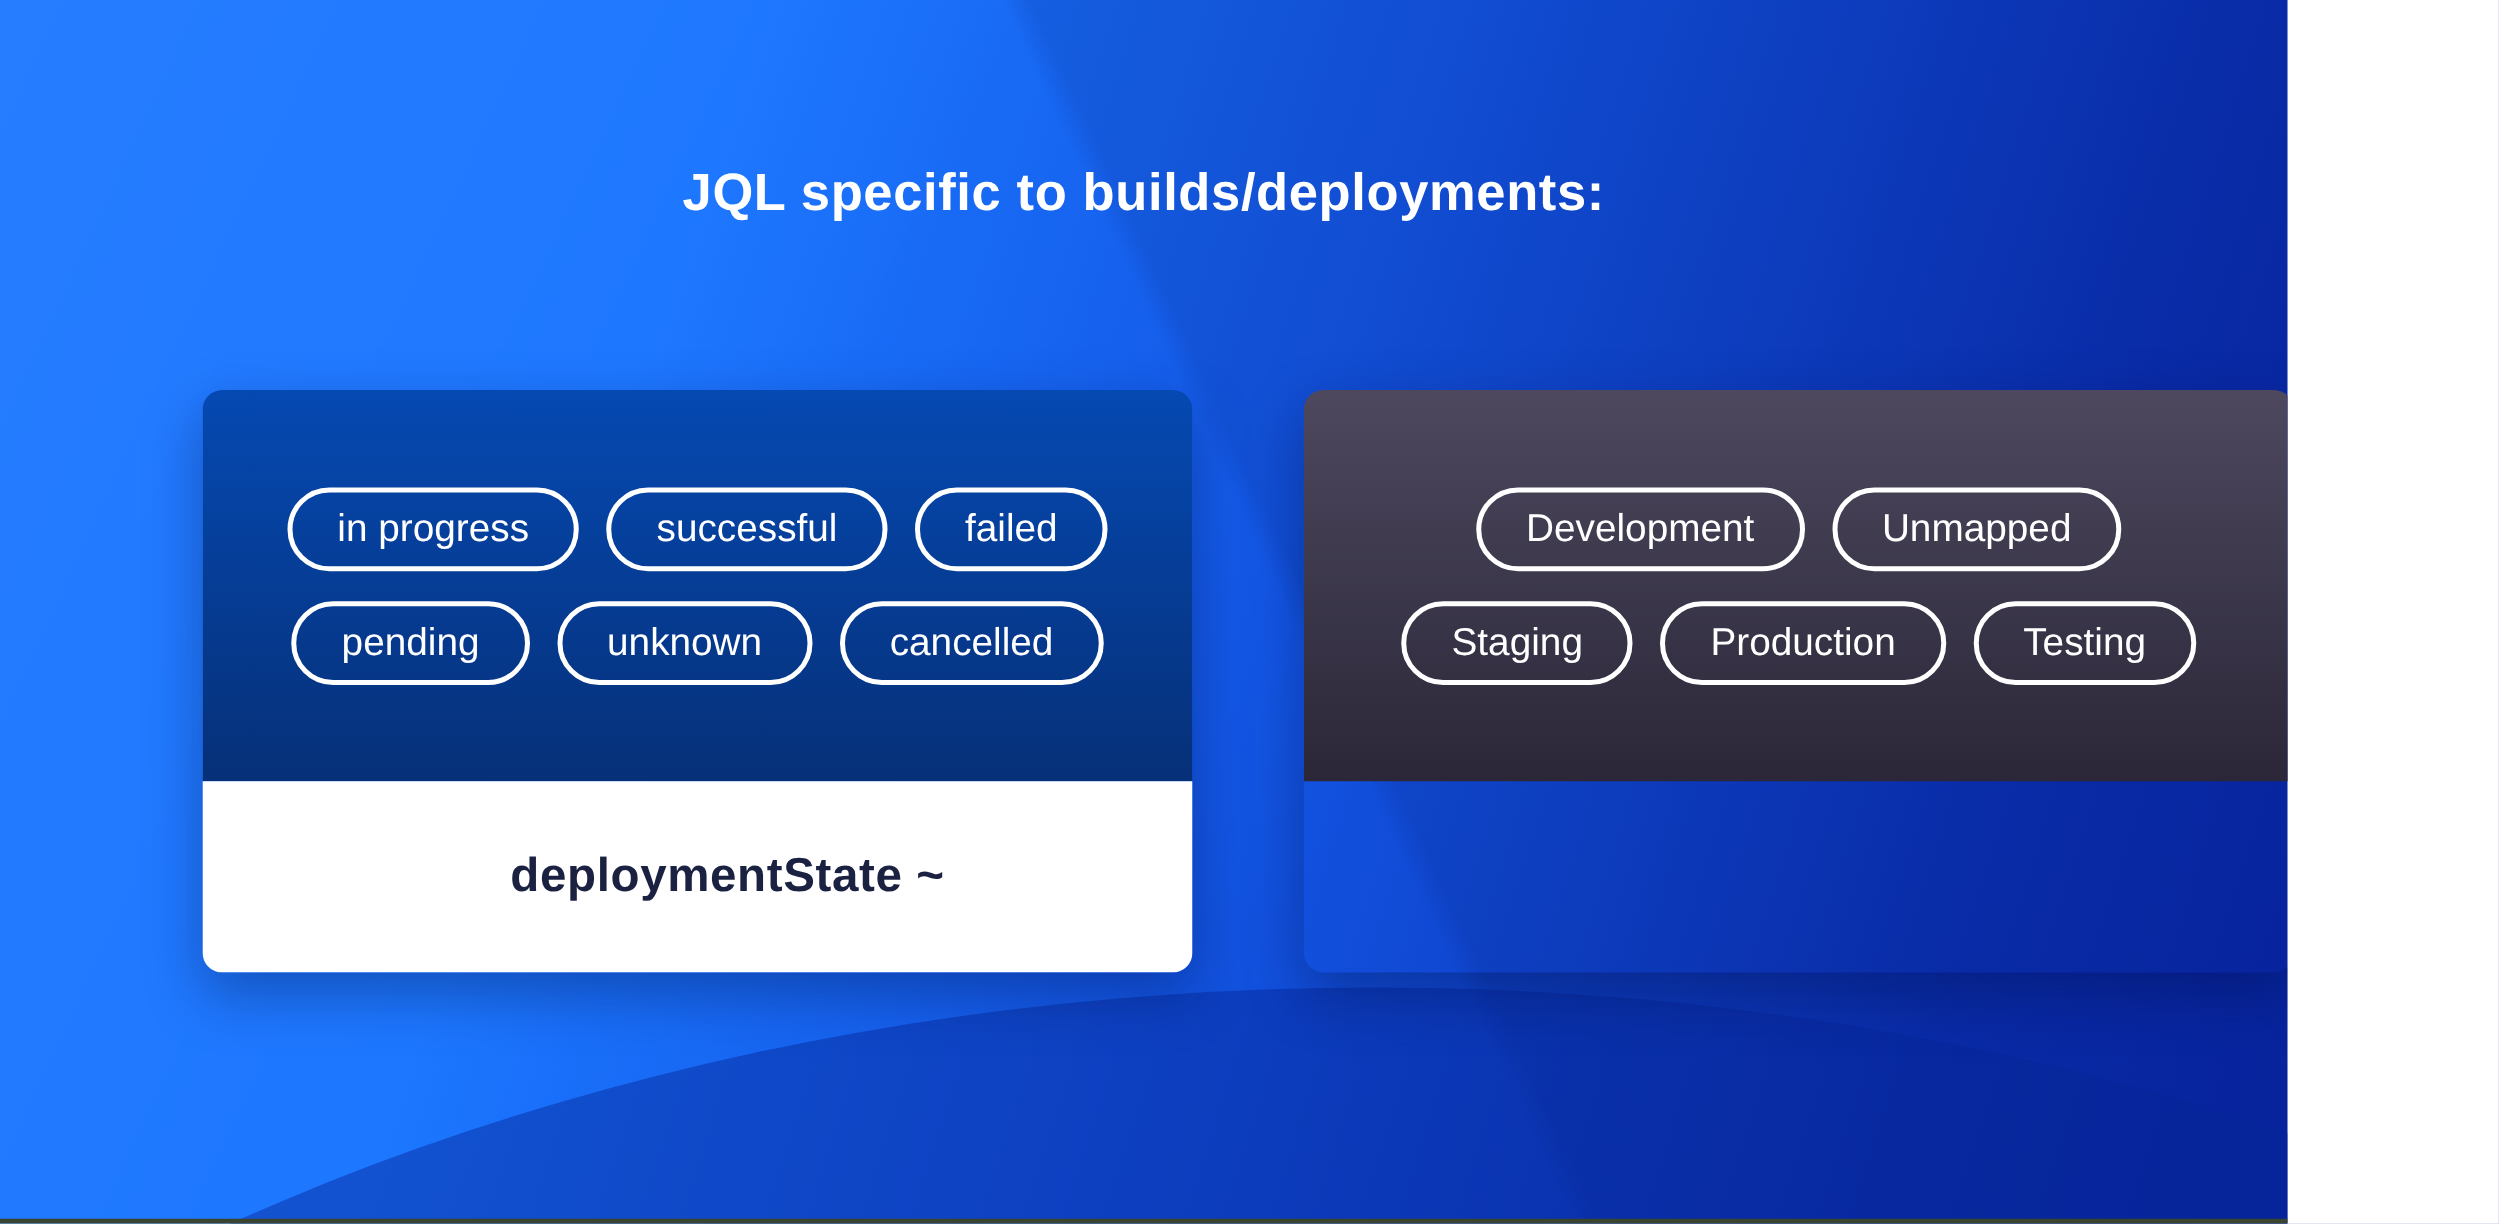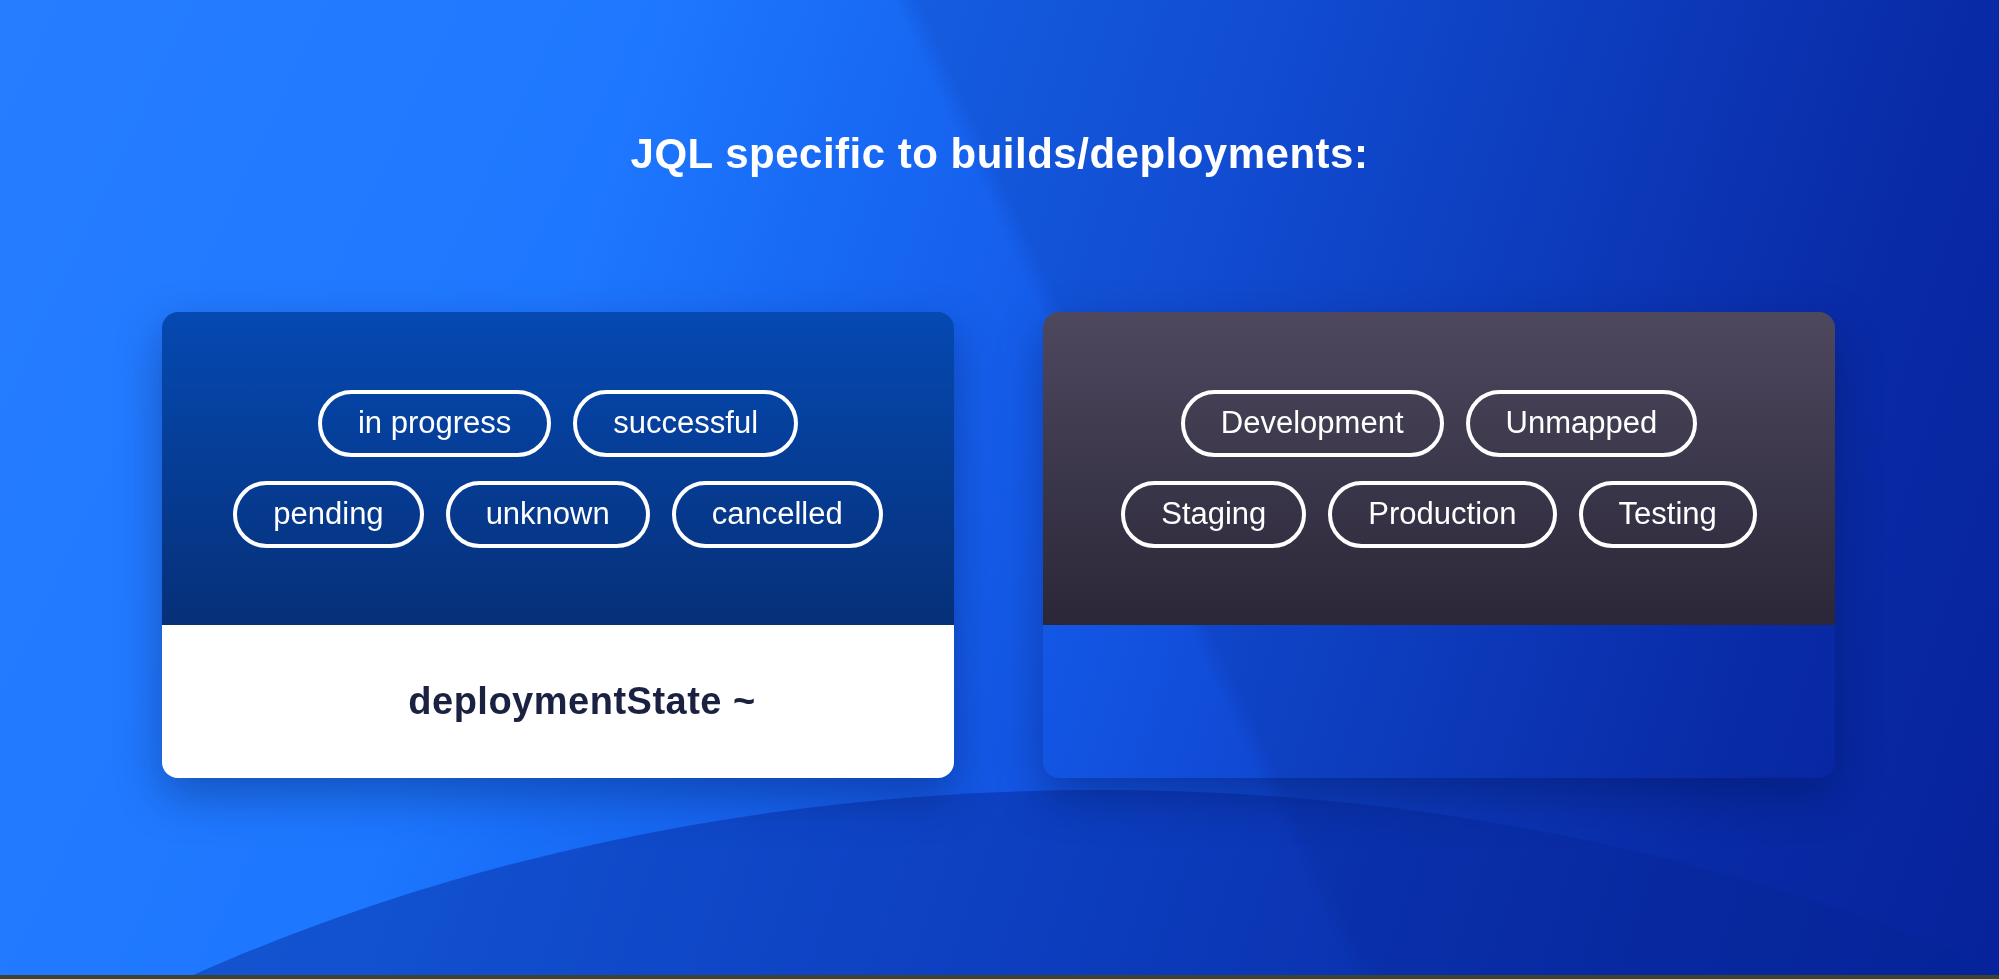--- a/index.html
+++ b/index.html
@@ -1,20 +1,20 @@
 <!DOCTYPE html>
 <html><head>
 <meta charset="utf-8">
 <style>
   html, body { margin: 0; padding: 0; }
   body { font-family: "Liberation Sans", "DejaVu Sans", sans-serif; }
 
   .stage {
     position: relative;
-    width: 1999px;
+    width: 1830px;
     height: 979px;
     overflow: hidden;
     background: linear-gradient(108deg, #1b76ff 0%, #1b76ff 28%, #1356e4 55%, #0a2fb2 85%, #0826a6 100%);
   }
 
   
   .bg-facets {
     position: absolute; inset: 0;
     background:
       linear-gradient(115deg, rgba(255,255,255,0.05) 0%, rgba(255,255,255,0) 38%),
@@ -118,20 +118,21 @@
   <div class="bg-facets"></div>
   <div class="bg-arc"></div>
 
   <div class="page-title">JQL specific to builds/deployments:</div>
 
   <div class="card card-left">
     <div class="card-top">
       <div class="pill-row">
         <div class="pill">in progress</div>
         <div class="pill">successful</div>
+        <div class="pill">failed</div>
       </div>
       <div class="pill-row">
         <div class="pill">pending</div>
         <div class="pill">unknown</div>
         <div class="pill">cancelled</div>
       </div>
     </div>
     <div class="card-footer">deploymentState ~</div>
   </div>
 

